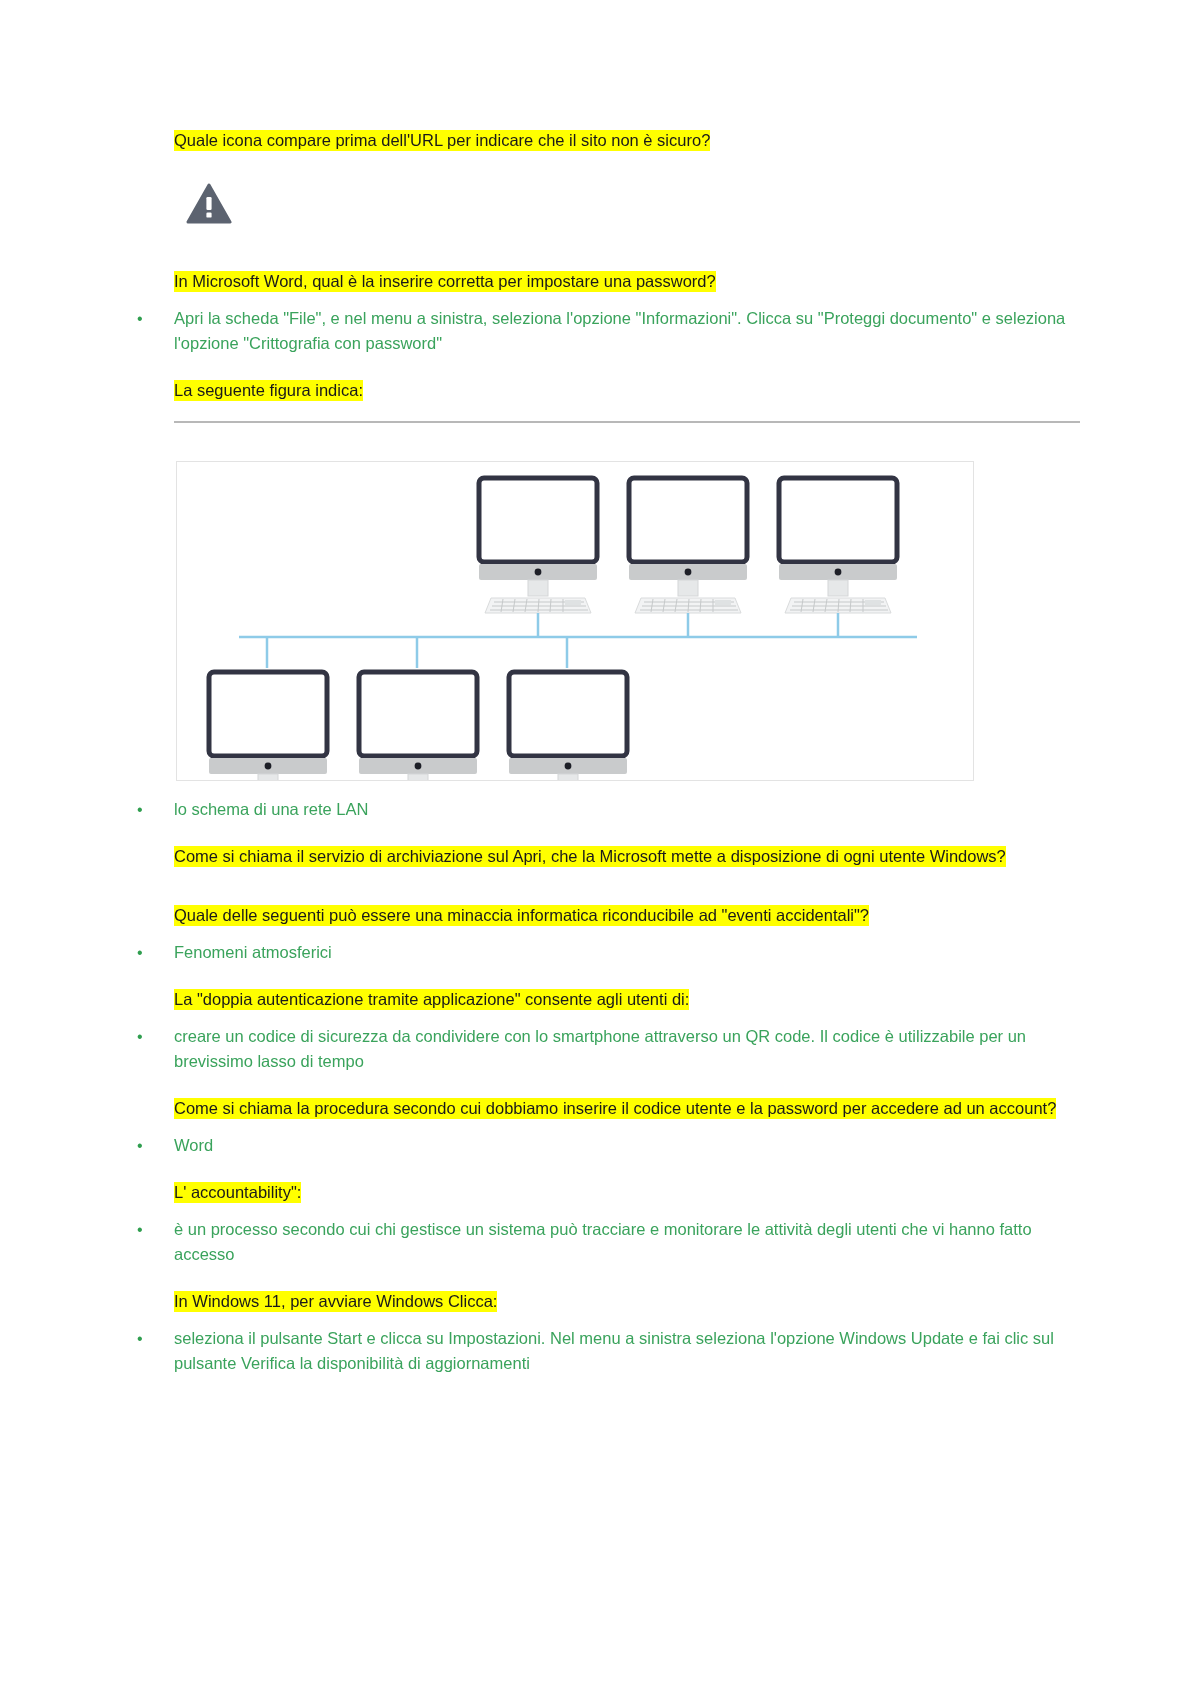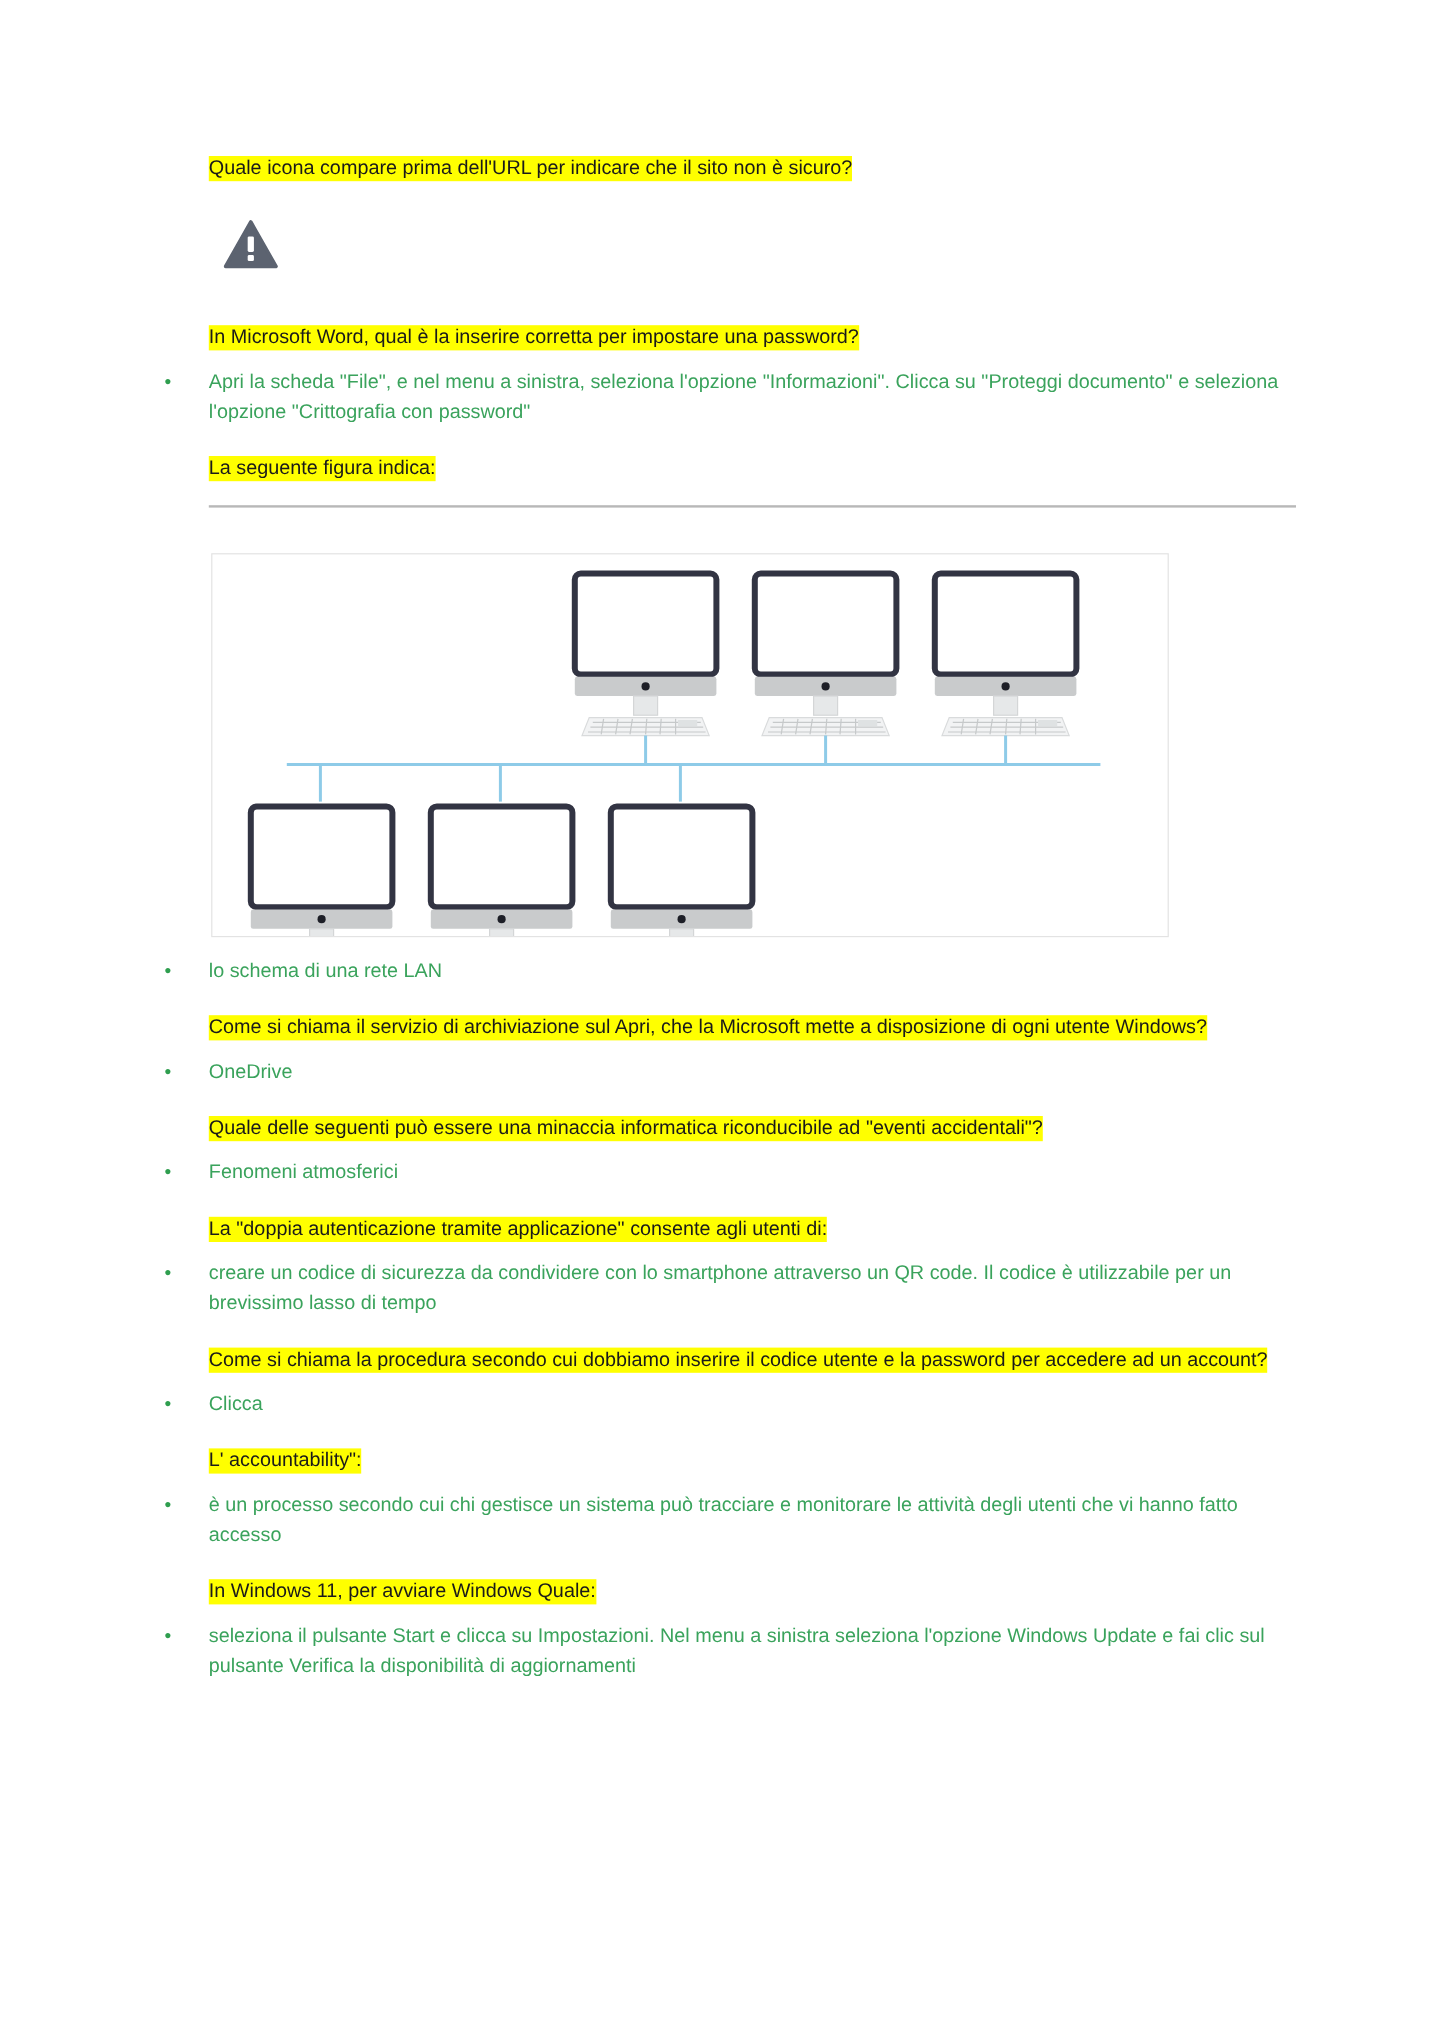--- a/index.html
+++ b/index.html
@@ -185,24 +185,20 @@
       <span class="bullet"></span>
       <span class="answer">lo schema di una rete LAN</span>
     </div>
 
     <div class="gap-md"></div>
 
     <div class="q-block">
       <span class="question">Come si chiama il servizio di archiviazione sul Apri, che la Microsoft mette a disposizione di ogni utente Windows?</span>
     </div>
     <div class="gap-sm"></div>
-    <div class="answer-row">
-      <span class="bullet"></span>
-      <span class="answer">OneDrive</span>
-    </div>
 
     <div class="gap-md"></div>
 
     <div class="q-block">
       <span class="question">Quale delle seguenti può essere una minaccia informatica riconducibile ad "eventi accidentali"?</span>
     </div>
     <div class="gap-sm"></div>
     <div class="answer-row">
       <span class="bullet"></span>
       <span class="answer">Fenomeni atmosferici</span>
@@ -220,38 +216,38 @@
     </div>
 
     <div class="gap-md"></div>
 
     <div class="q-block">
       <span class="question">Come si chiama la procedura secondo cui dobbiamo inserire il codice utente e la password per accedere ad un account?</span>
     </div>
     <div class="gap-sm"></div>
     <div class="answer-row">
       <span class="bullet"></span>
-      <span class="answer">Clicca</span>
+      <span class="answer">Word</span>
     </div>
 
     <div class="gap-md"></div>
 
     <div class="q-block">
       <span class="question">L' accountability":</span>
     </div>
     <div class="gap-sm"></div>
     <div class="answer-row">
       <span class="bullet"></span>
       <span class="answer">è un processo secondo cui chi gestisce un sistema può tracciare e monitorare le attività degli utenti che vi hanno fatto accesso</span>
     </div>
 
     <div class="gap-md"></div>
 
     <div class="q-block">
-      <span class="question">In Windows 11, per avviare Windows Quale:</span>
+      <span class="question">In Windows 11, per avviare Windows Clicca:</span>
     </div>
     <div class="gap-sm"></div>
     <div class="answer-row">
       <span class="bullet"></span>
       <span class="answer">seleziona il pulsante Start e clicca su Impostazioni. Nel menu a sinistra seleziona l'opzione Windows Update e fai clic sul pulsante Verifica la disponibilità di aggiornamenti</span>
     </div>
 
   </div>
 </div>
 

